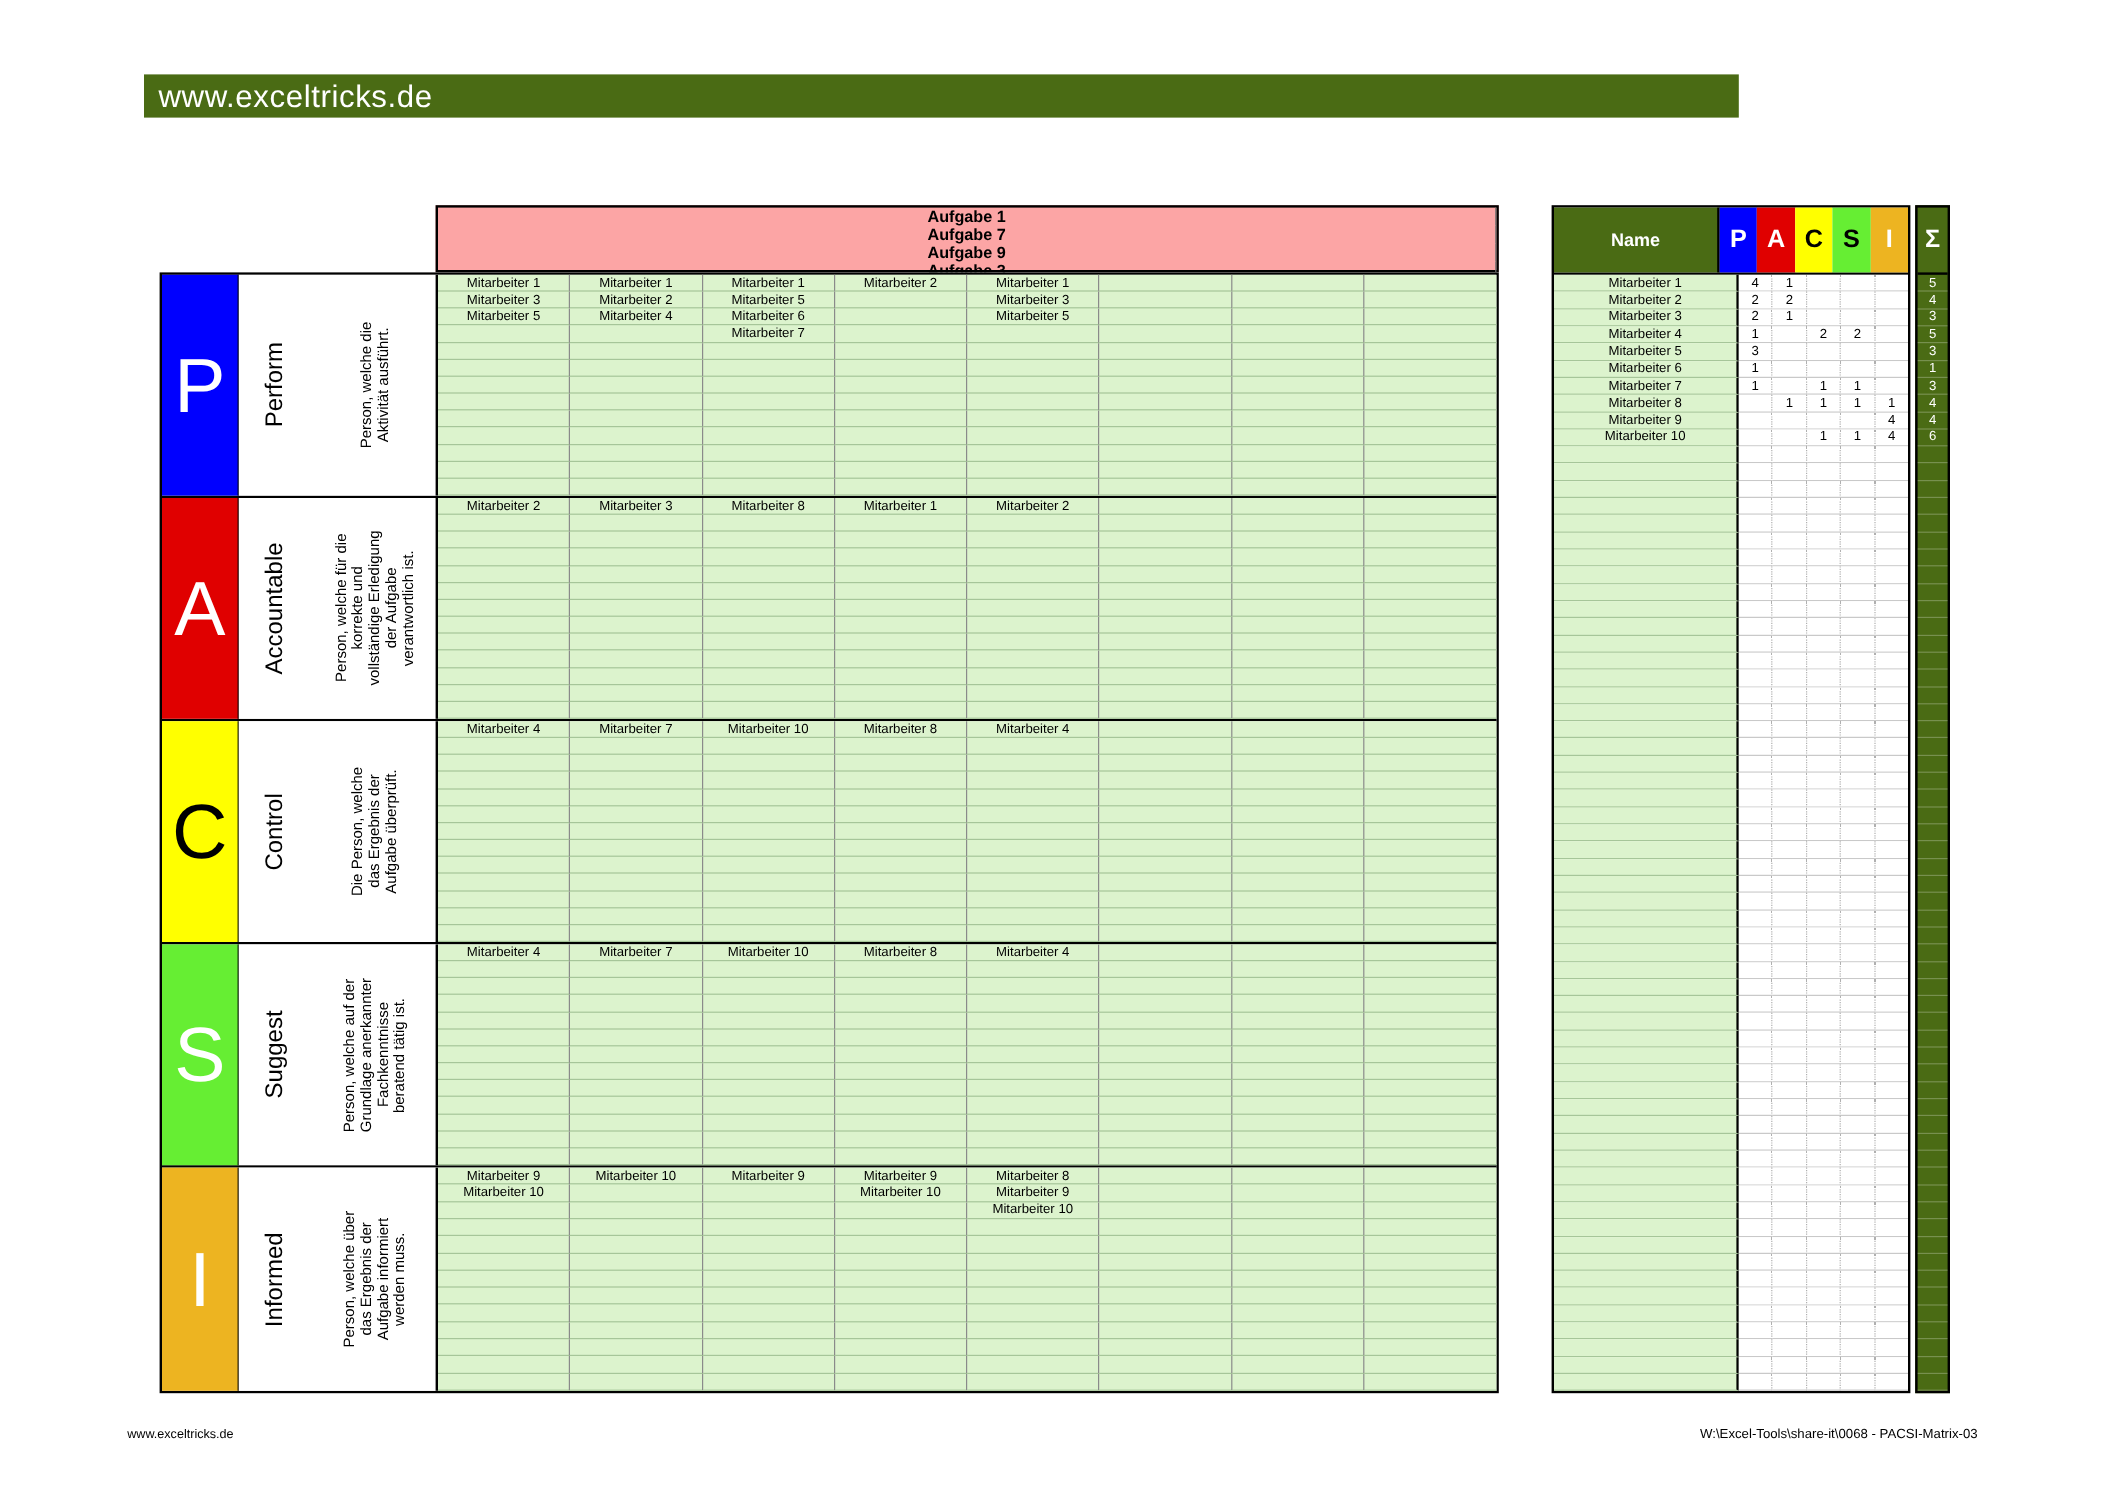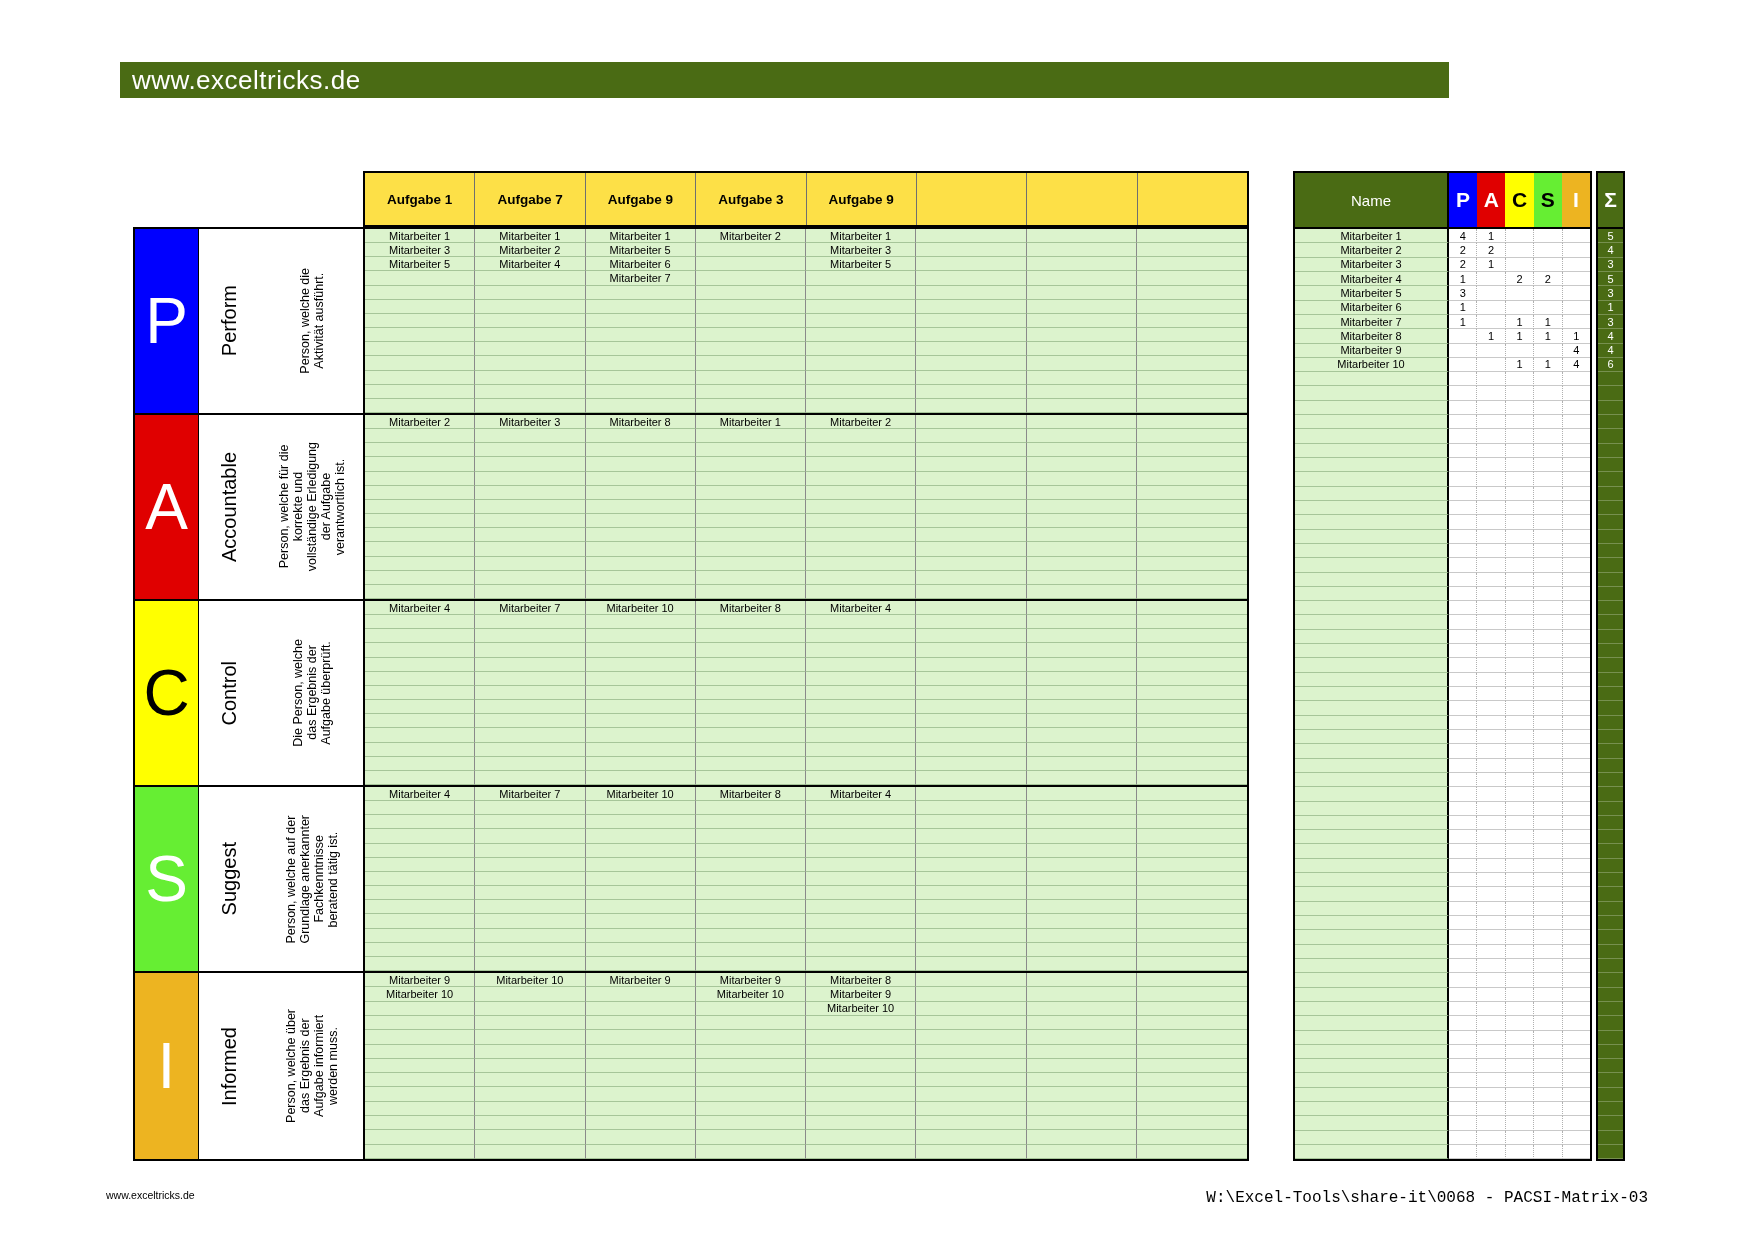--- a/index.html
+++ b/index.html
@@ -8,21 +8,21 @@
 
   
   .banner { position:absolute; left:120px; top:62px; width:1329px; height:36px;
             background:#4a6b14; color:#ffffff; font-size:26px; line-height:36px;
             padding-left:12px; letter-spacing:0.5px; }
 
   
   .main-table { position:absolute; left:133px; top:171px; width:1116px; }
 
   .task-header { position:absolute; left:230px; top:0; width:886px; height:56px;
-                 display:flex; border:2px solid #000; background:#fde047; }
+                 display:flex; border:2px solid #000; background:#fca5a5;flex-direction:column; }
   .task-header .thcell { flex:1 1 0; border-right:1px solid #6f6f6f;
                          display:flex; align-items:center; justify-content:center;
                          font-size:13.5px; font-weight:bold; }
   .task-header .thcell:last-child { border-right:none; }
 
   .sections { position:absolute; left:0; top:56px; width:1116px;
               border:2px solid #000; background:#fff; }
   .section { display:flex; height:186px; border-bottom:2px solid #000; }
   .section:last-child { border-bottom:none; }
 
@@ -45,21 +45,21 @@
            font-size:11px; overflow:hidden; }
   .gcell:nth-child(8n) { border-right:none; }
 
   
   .summary { position:absolute; left:1293px; top:171px; display:flex; }
   .sum-left { width:299px; border:2px solid #000; background:#fff; }
   .sum-gap { width:4px; }
   .sum-sigma { width:29px; border:2px solid #000; background:#4a6b14; }
 
   .sum-header { display:flex; height:56px; border-bottom:2px solid #000; }
-  .name-header { width:154px; background:#4a6b14; color:#fff; font-weight:normal;
+  .name-header { width:138px; background:#4a6b14; color:#fff; font-weight:bold;
                  font-size:15px; display:flex; align-items:center; justify-content:center;
                  border-right:2px solid #000; }
   .letter-headers { flex:1 1 auto; display:flex; }
   .letter-headers .lh { flex:1 1 0; display:flex; align-items:center; justify-content:center;
                         font-size:21px; font-weight:bold; }
   .sigma-header { height:56px; border-bottom:2px solid #000; color:#fff;
                   font-size:21px; font-weight:bold;
                   display:flex; align-items:center; justify-content:center; }
 
   .sum-row { display:flex; height:14.32px; }
@@ -69,21 +69,21 @@
   .sum-row .vals { flex:1 1 auto; display:flex; background:#fff; }
   .sum-row .v { flex:1 1 0; border-right:1px dotted #b0b0b0; border-bottom:1px solid #c9c9c9;
                 display:flex; align-items:center; justify-content:center; font-size:11px; }
   .sum-row .v:last-child { border-right:none; }
   .sig-row { height:14.32px; border-bottom:1px solid rgba(255,255,255,0.25);
              color:#fff; font-size:11px;
              display:flex; align-items:center; justify-content:center; }
 
   
   .footer-left  { position:absolute; left:106px;  top:1189px; font-size:10.5px; }
-  .footer-right { position:absolute; right:106px; top:1189px; font-size:16px;font-family:Liberation Mono, monospace; }
+  .footer-right { position:absolute; right:106px; top:1189px; font-size:11px; }
 </style>
 </head>
 <body>
 
 <div class="banner">
   <span>www.exceltricks.de</span>
 </div>
 
 <div class="main-table">
   <div class="task-header">

